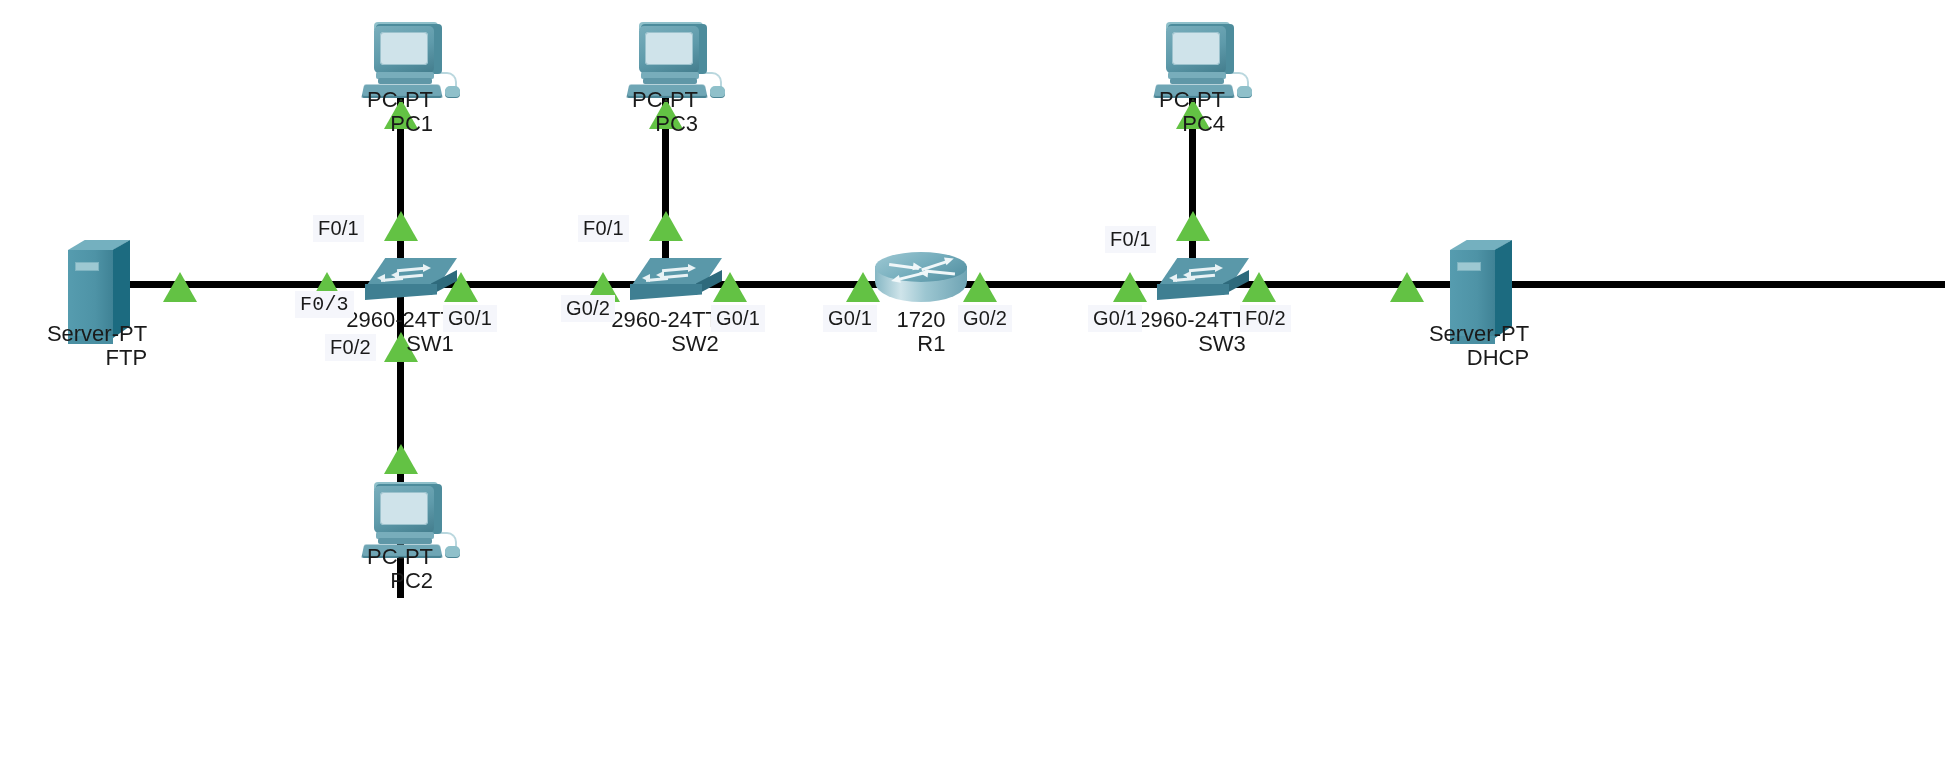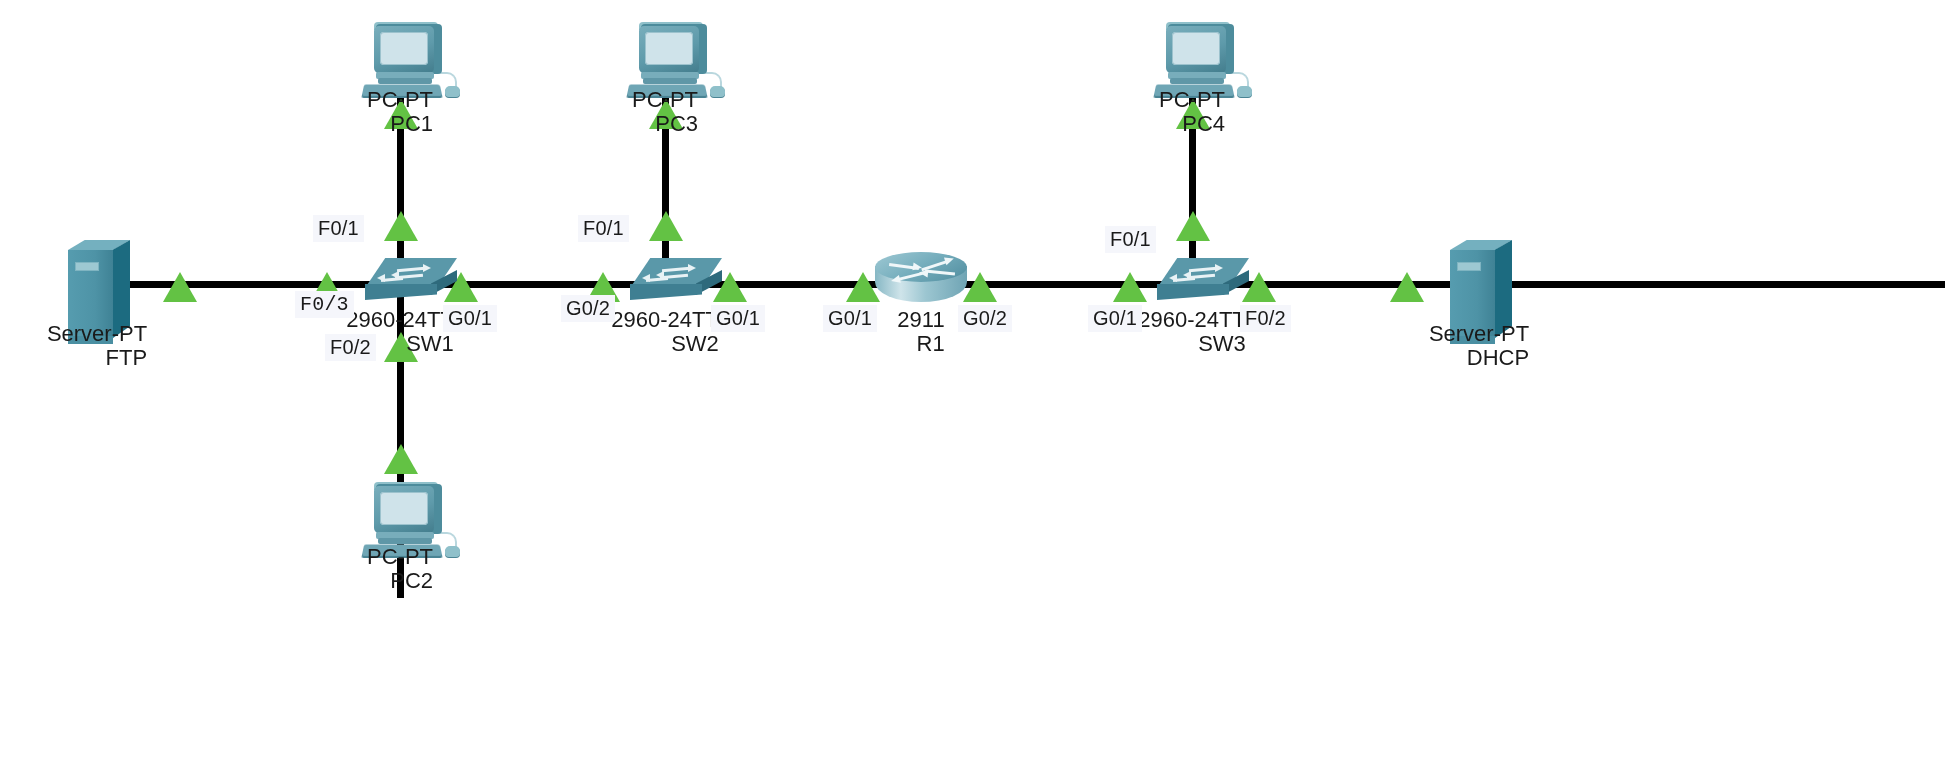--- a/index.html
+++ b/index.html
@@ -383,21 +383,21 @@
     <div class="arr" style="left:46px; top:12px; width:28px; transform:rotate(-18deg);"></div>
     <div class="ahead" style="left:70px; top:4px; border-left:9px solid #f0f7f9; transform:rotate(-18deg);"></div>
     <div class="arr" style="left:14px; top:13px; width:30px; transform:rotate(8deg);"></div>
     <div class="ahead" style="left:38px; top:11px; border-left:9px solid #f0f7f9; transform:rotate(8deg);"></div>
     <div class="arr" style="left:50px; top:19px; width:30px; transform:rotate(6deg);"></div>
     <div class="ahead" style="left:44px; top:17px; border-right:9px solid #f0f7f9; transform:rotate(6deg);"></div>
     <div class="arr" style="left:22px; top:23px; width:26px; transform:rotate(-14deg);"></div>
     <div class="ahead" style="left:16px; top:24px; border-right:9px solid #f0f7f9; transform:rotate(-14deg);"></div>
   </div>
   <div class="caption" style="left:921px; top:308px;">
-    <span>2911</span>
+    <span>1720</span>
     <span class="c2">R1</span>
   </div>
 
   <div class="device srv" style="left:1450px; top:240px;">
     <div class="top"></div>
     <div class="side"></div>
     <div class="front"></div>
     <div class="slot"></div>
     <div class="base"></div>
   </div>

